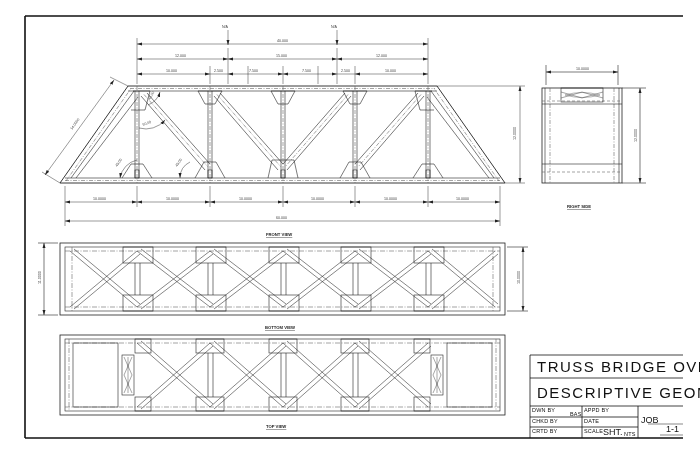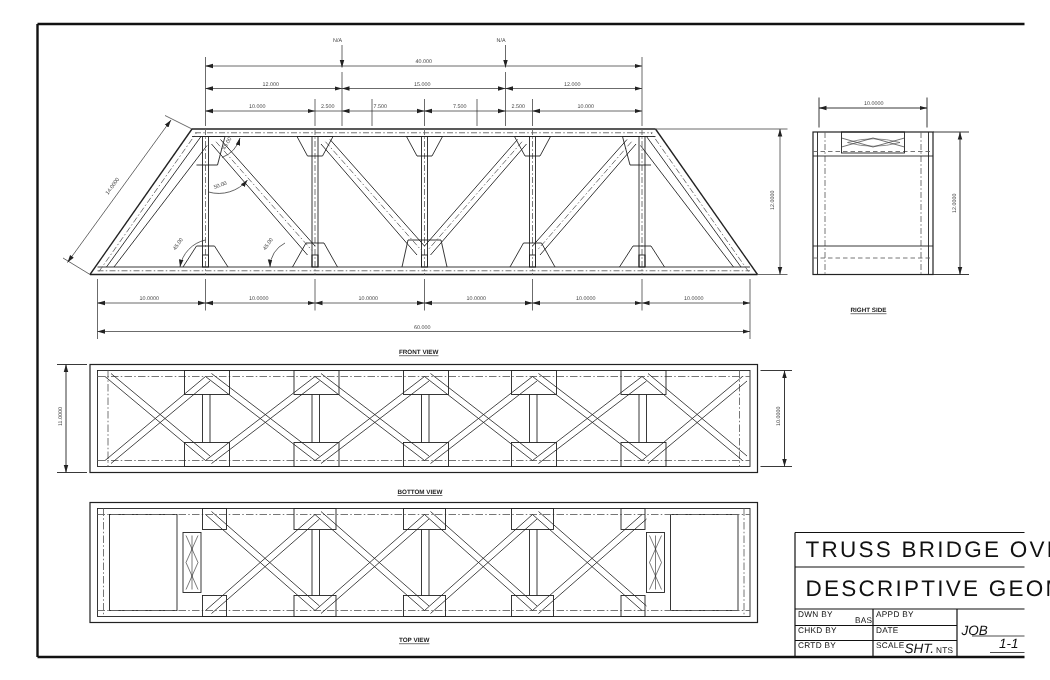--- a/index.html
+++ b/index.html
@@ -1,21 +1,21 @@
 <!DOCTYPE html>
 <html><head>
 <meta charset="utf-8">
 <style>
   html, body { margin: 0; padding: 0; background: #ffffff; }
   body { width: 700px; height: 453px; position: relative; overflow: hidden; font-family: "Liberation Sans", sans-serif; }
   #sheet { position: absolute; left: 0; top: 0; width: 700px; height: 453px; }
   .tb { position: absolute; font-family: "Liberation Sans", sans-serif; color: #111; white-space: nowrap; }
   .tb-title { font-size: 15px; letter-spacing: 1.5px; }
   .tb-small { font-size: 5.5px; letter-spacing: 0.2px; }
-  .tb-mid { font-size: 9px; font-style: italic; }
+  .tb-mid { font-size: 9px; }
   .lbl { font-family: "Liberation Sans", sans-serif; font-size: 4.2px; fill: #222; font-weight: bold; }
   .dim { font-family: "Liberation Sans", sans-serif; font-size: 3.6px; fill: #444; }
 </style>
 </head>
 <body>
 
 <svg id="sheet" width="700" height="453" viewBox="0 0 700 453" xmlns="http://www.w3.org/2000/svg">
   <defs>
     <marker id="arr" markerWidth="6" markerHeight="6" refX="5" refY="3" orient="auto" markerUnits="userSpaceOnUse">
       <path d="M0,1.5 L5,3 L0,4.5 Z" fill="#222"></path>

